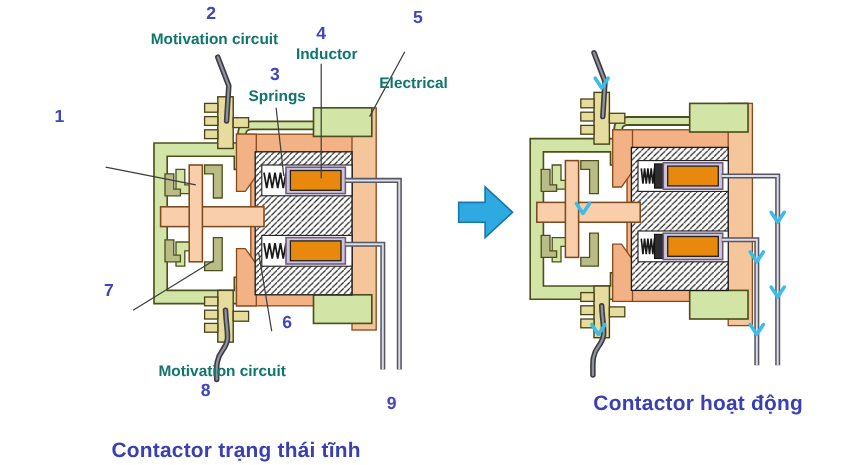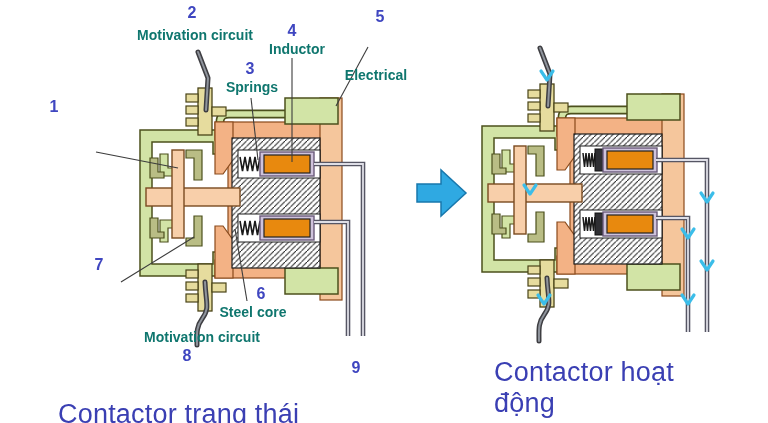--- a/index.html
+++ b/index.html
@@ -4,22 +4,22 @@
 <style>
   html,body{margin:0;padding:0;background:#ffffff;}
   .stage{position:relative;width:768px;height:423px;background:#ffffff;overflow:hidden;
          font-family:"Liberation Sans", sans-serif;}
   .stage svg{position:absolute;left:0;top:0;}
   .lbl{position:absolute;color:#0f766e;font-size:14px;font-weight:700;line-height:18px;
        text-align:center;}
   .lbl.left{text-align:left;}
   .num{position:absolute;color:var(--num-blue,#3f46c0);font-size:16px;font-weight:700;
        text-align:center;}
-  .title{position:absolute;color:var(--title-blue,#3a3fb3);font-size:27px;font-weight:400;
-         text-align:left;letter-spacing:.2px;}
+  .title{position:absolute;color:var(--title-blue,#3a3fb3);font-size:19px;font-weight:700;
+         text-align:right;letter-spacing:.2px;}
 </style>
 </head>
 <body>
 
 <div class="stage">
 
   <svg id="diagram-svg" width="768" height="423" viewBox="0 0 768 423">
     <defs>
       <pattern id="hatch" patternUnits="userSpaceOnUse" width="5.5" height="5.5">
         <rect width="5.5" height="5.5" fill="#ffffff"></rect>
@@ -154,21 +154,20 @@
   <div class="num" style="left:240px;top:60px;width:20px;">3</div>
   <div class="lbl" style="left:221px;top:78px;width:62px;">Springs</div>
 
   <div class="num" style="left:282px;top:22px;width:20px;">4</div>
   <div class="lbl" style="left:263px;top:40px;width:68px;">Inductor</div>
 
   <div class="num" style="left:370px;top:8px;width:20px;">5</div>
   <div class="lbl" style="left:337px;top:26px;width:78px;margin-top:40px;">Electrical</div>
 
   <div class="num" style="left:251px;top:285px;width:20px;">6</div>
-  <div class="lbl" style="left:213px;top:303px;width:80px;">Steel core</div>
 
   <div class="num" style="left:89px;top:256px;width:20px;">7</div>
 
   <div class="lbl" style="left:137px;top:328px;width:130px;">Motivation circuit</div>
   <div class="num" style="left:177px;top:347px;width:20px;">8</div>
 
   <div class="num" style="left:346px;top:359px;width:20px;">9</div>
 
   <div class="title" style="left:58px;top:399px;width:270px;">Contactor trạng thái tĩnh</div>
   <div class="title" style="left:494px;top:357px;width:236px;">Contactor hoạt động</div>

